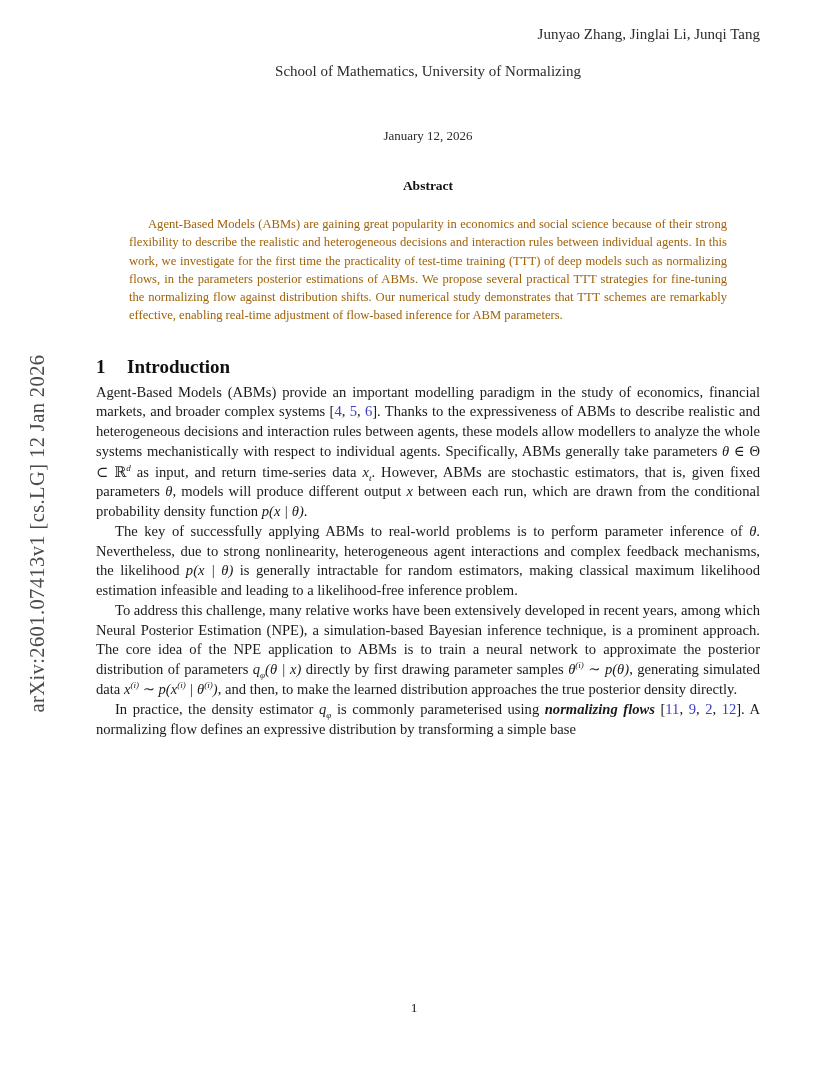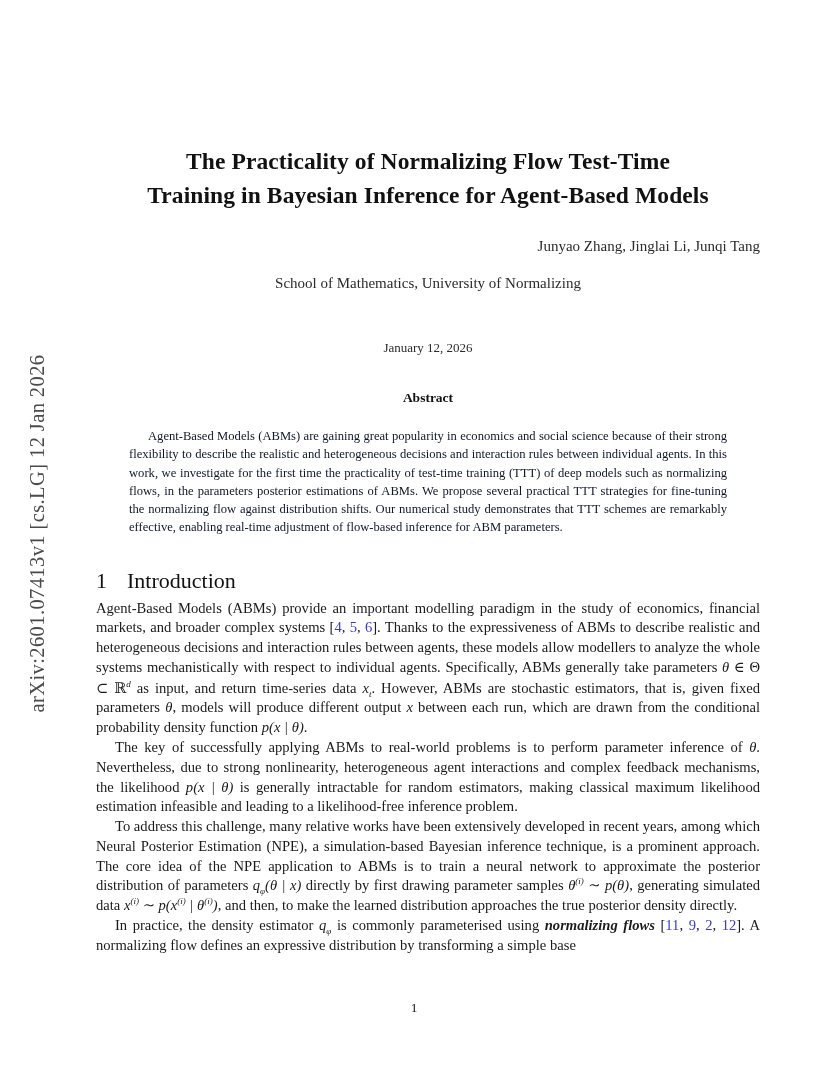--- a/index.html
+++ b/index.html
@@ -90,29 +90,29 @@
     font-weight: bold;
     margin-bottom: 21px;
     color: #111111;
   }
   .abstract-body {
     font-size: 12.6px;
     line-height: 1.45;
     text-align: justify;
     text-justify: inter-word;
     text-indent: 19px;
-    color: #0f172a;
+    color: #a16207;
     hyphens: auto;
   }
 
   
   .section-head {
     margin-top: 31px;
-    font-size: 22px;
-    font-weight: normal;
+    font-size: 19px;
+    font-weight: bold;
     color: #111111;
   }
   .section-head .num { display: inline-block; min-width: 31px; }
 
   
   .body-text { margin-top: 5px; }
   .para {
     font-size: 14.6px;
     line-height: 1.355;
     text-align: justify;
@@ -147,24 +147,20 @@
 <body>
 
 <div class="page">
 
   <div class="arxiv-stamp">
     <span>arXiv:2601.07413v1  [cs.LG]  12 Jan 2026</span>
   </div>
 
   <div class="content">
 
-    <div class="title">
-      <span class="tline">The Practicality of Normalizing Flow Test-Time</span>
-      <span class="tline">Training in Bayesian Inference for Agent-Based Models</span>
-    </div>
 
     <div class="authors">Junyao Zhang, Jinglai Li, Junqi Tang</div>
     <div class="affiliation">School of Mathematics, University of Normalizing</div>
     <div class="pubdate">January 12, 2026</div>
 
     <div class="abstract-wrap">
       <div class="abstract-head">Abstract</div>
       <div class="abstract-body">Agent-Based Models (ABMs) are gaining great popularity in economics and social science because of their strong flexibility to describe the realistic and heterogeneous decisions and interaction rules between individual agents. In this work, we investigate for the first time the practicality of test-time training (TTT) of deep models such as normalizing flows, in the parameters posterior estimations of ABMs. We propose several practical TTT strategies for fine-tuning the normalizing flow against distribution shifts. Our numerical study demonstrates that TTT schemes are remarkably effective, enabling real-time adjustment of flow-based inference for ABM parameters.</div>
     </div>
 

